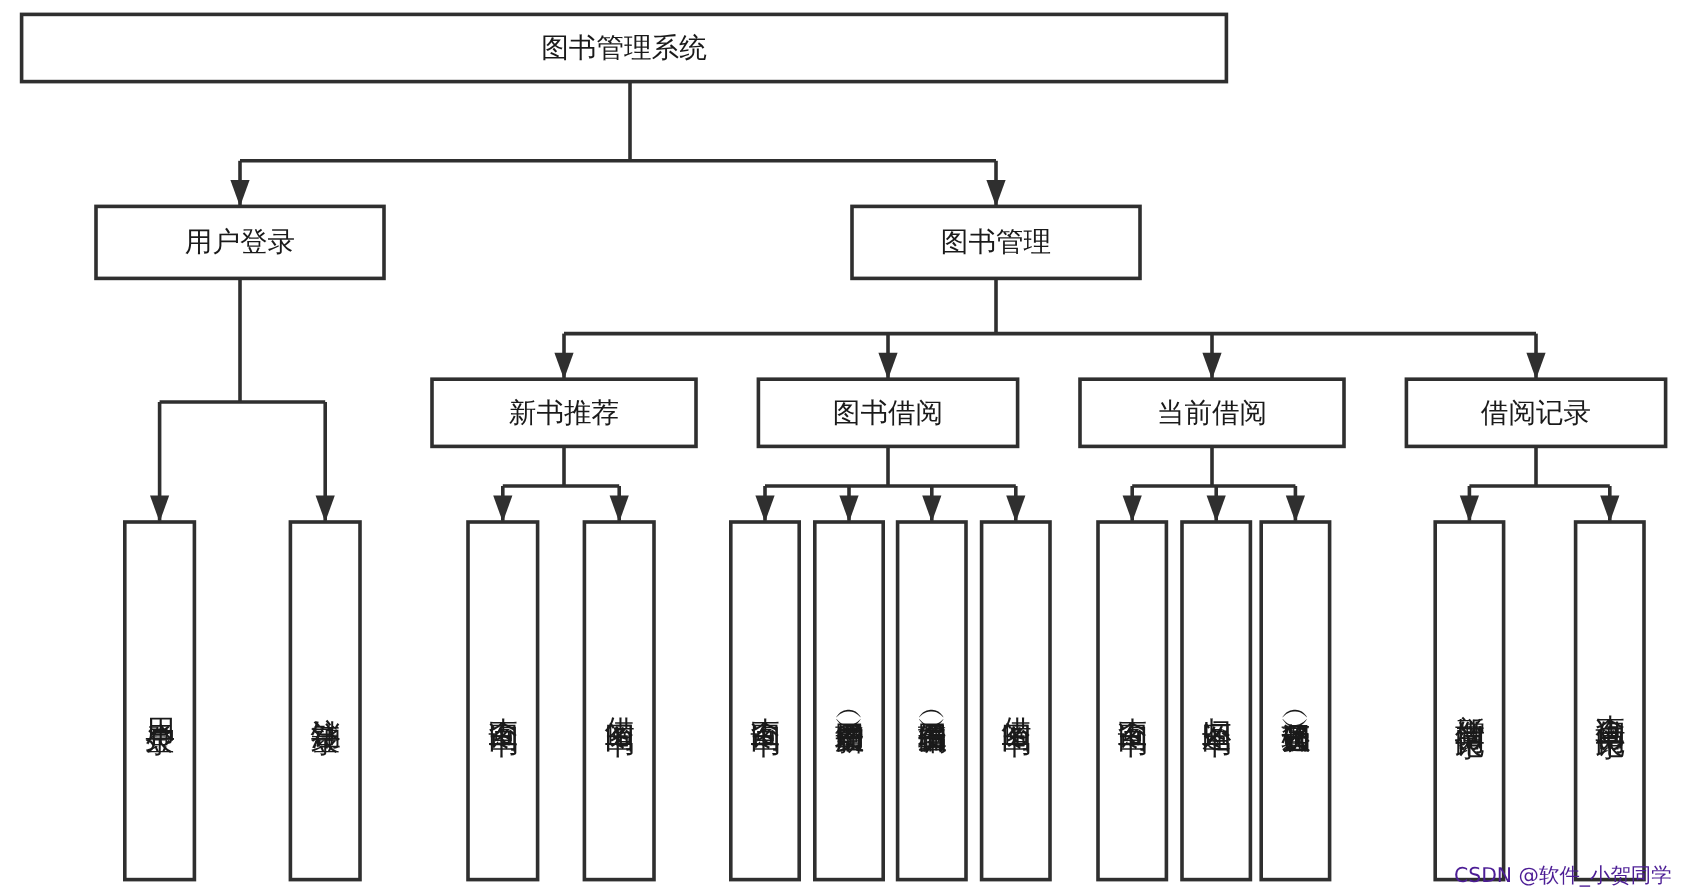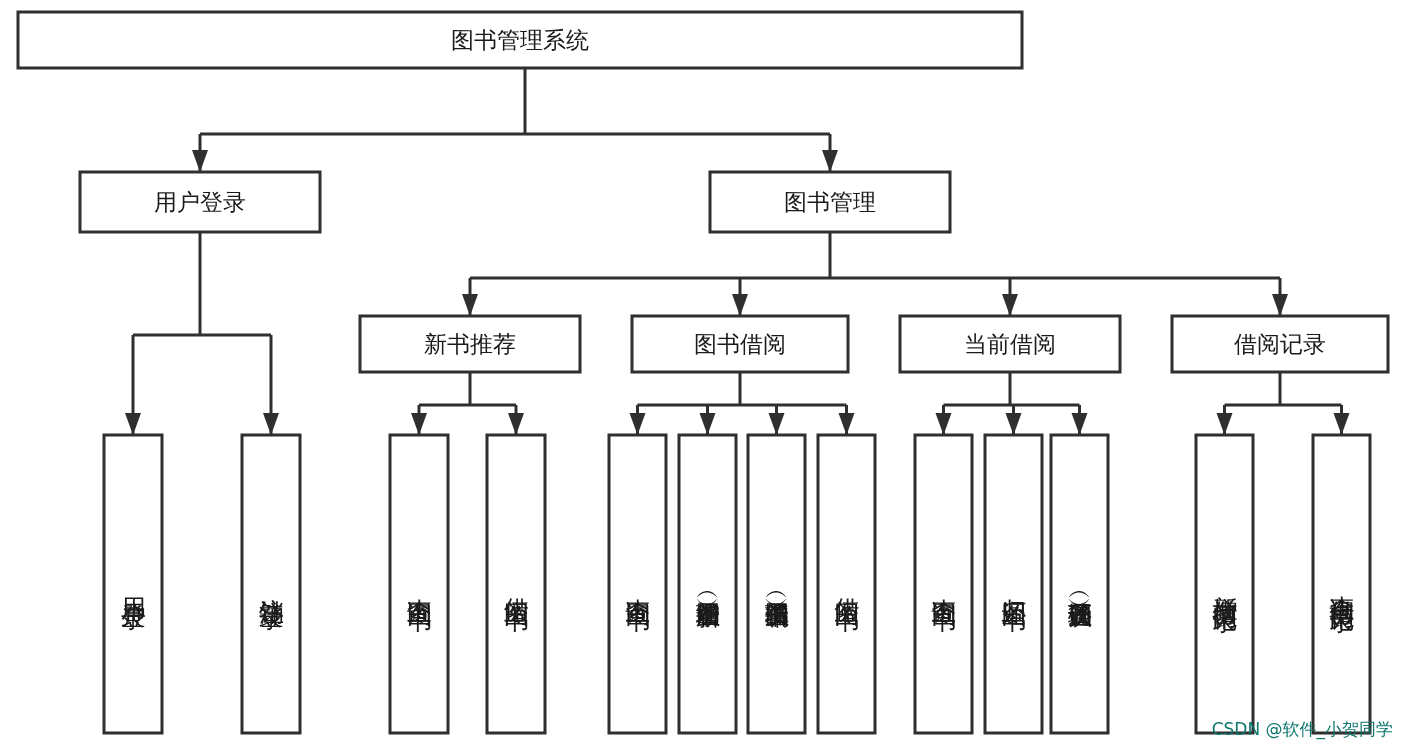--- a/index.html
+++ b/index.html
@@ -69,21 +69,21 @@
   .vert-label.tight {
     font-size: 24px;
     letter-spacing: 0px;
   }
   .watermark {
     position: absolute;
     right: 12px;
     bottom: 6px;
     font-family: "DejaVu Sans", "Liberation Sans", sans-serif;
     font-size: 17px;
-    color: #0f766e;
+    color: #4c1d95;
     white-space: nowrap;
     pointer-events: none;
   }
 </style>
 </head>
 <body>
 
 <div id="diagram-root">
 
   <svg class="diagram" viewBox="0 0 1405 747">

